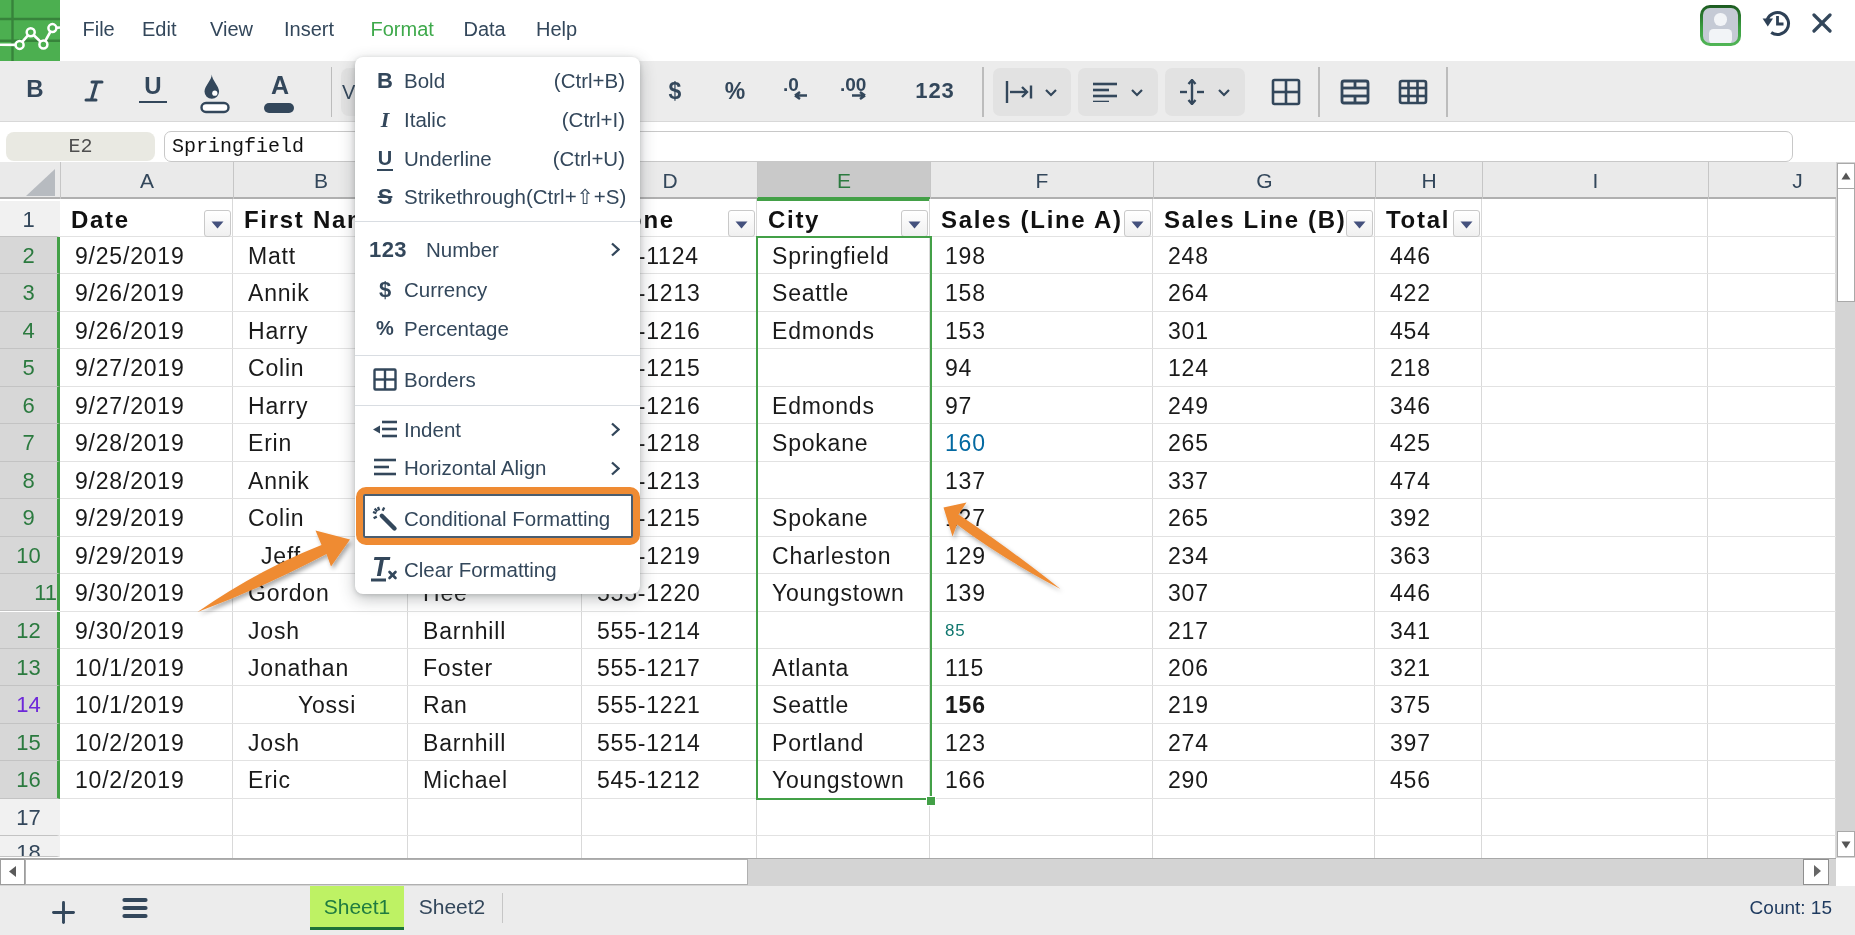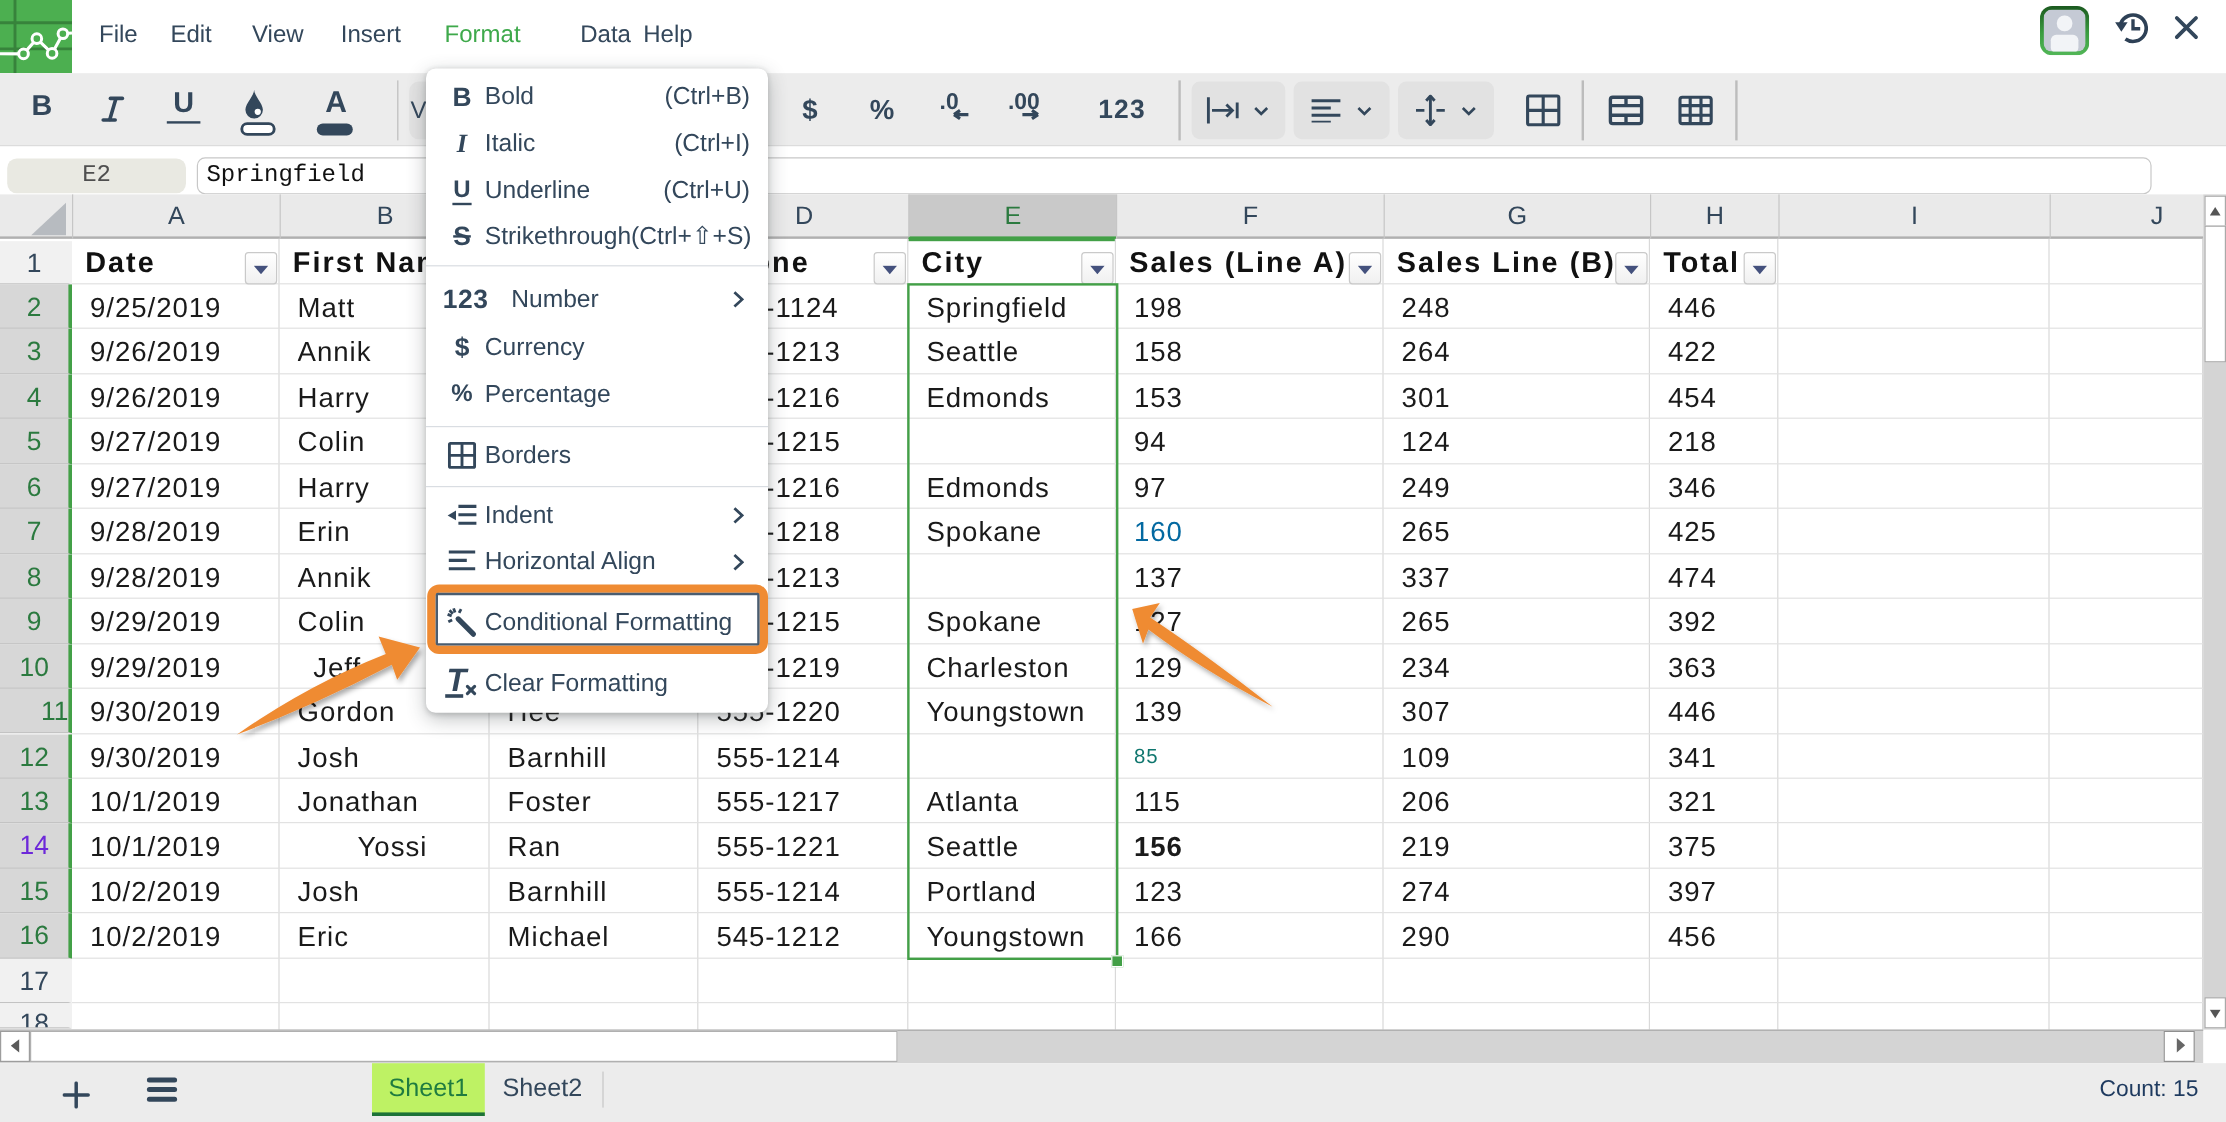--- a/index.html
+++ b/index.html
@@ -22,21 +22,21 @@
         <circle cx="30.7" cy="32.2" r="4.0"></circle>
         <circle cx="43.4" cy="44.5" r="4.0"></circle>
         <circle cx="52.4" cy="28.1" r="4.0"></circle>
 </g>
     </svg>
 <div class="abs" style="left:82.5px;top:0;height:59px;line-height:59px;font-size:20px;color:#33475b;">File</div>
 <div class="abs" style="left:142px;top:0;height:59px;line-height:59px;font-size:20px;color:#33475b;">Edit</div>
 <div class="abs" style="left:210px;top:0;height:59px;line-height:59px;font-size:20px;color:#33475b;">View</div>
 <div class="abs" style="left:284px;top:0;height:59px;line-height:59px;font-size:20px;color:#33475b;">Insert</div>
 <div class="abs" style="left:370.5px;top:0;height:59px;line-height:59px;font-size:20px;color:#3ea94b;">Format</div>
-<div class="abs" style="left:463.5px;top:0;height:59px;line-height:59px;font-size:20px;color:#33475b;margin-left:20px;">Data</div>
+<div class="abs" style="left:463.5px;top:0;height:59px;line-height:59px;font-size:20px;color:#33475b;">Data</div>
 <div class="abs" style="left:536px;top:0;height:59px;line-height:59px;font-size:20px;color:#33475b;">Help</div>
 <div class="abs" style="left:1700px;top:5px;width:41px;height:41px;border-radius:10px;border:3.5px solid transparent;background:linear-gradient(#c5cad5,#c5cad5) padding-box, linear-gradient(180deg,#1c5a20,#3a9d40 55%,#52b657) border-box;overflow:hidden;">
 <div class="abs" style="left:11px;top:5px;width:12.5px;height:12.5px;border-radius:50%;background:#f2f4f7;"></div>
 <div class="abs" style="left:5.5px;top:20.5px;width:23px;height:15px;border-radius:4.5px;background:#f2f4f7;"></div>
     </div>
 <svg class="abs" style="left:1762px;top:8px;" width="31" height="31" viewBox="0 0 31 31">
 <g fill="none" stroke="#2e4156" stroke-width="3">
 <path d="M 5.2,11.7 A 11,11 0 1 1 9.2,24.5"></path>
 <polyline points="15.5,8 15.5,16 21.5,16" stroke-width="2.8"></polyline>
 </g>
@@ -327,21 +327,21 @@
 <div class="abs" style="left:597px;top:574.05px;width:158px;height:37.6px;font-size:23px;color:#1a1a1a;letter-spacing:0.8px;line-height:38px;white-space:nowrap;overflow:hidden;">555-1220</div>
 <div class="abs" style="left:772px;top:574.05px;width:156px;height:37.6px;font-size:23px;color:#1a1a1a;letter-spacing:0.8px;line-height:38px;white-space:nowrap;overflow:hidden;">Youngstown</div>
 <div class="abs" style="left:945px;top:574.05px;width:206px;height:37.6px;font-size:23px;color:#1a1a1a;letter-spacing:0.8px;line-height:38px;white-space:nowrap;overflow:hidden;">139</div>
 <div class="abs" style="left:1168px;top:574.05px;width:205px;height:37.6px;font-size:23px;color:#1a1a1a;letter-spacing:0.8px;line-height:38px;white-space:nowrap;overflow:hidden;">307</div>
 <div class="abs" style="left:1390px;top:574.05px;width:90px;height:37.6px;font-size:23px;color:#1a1a1a;letter-spacing:0.8px;line-height:38px;white-space:nowrap;overflow:hidden;">446</div>
 <div class="abs" style="left:75px;top:611.5px;width:156px;height:37.6px;font-size:23px;color:#1a1a1a;letter-spacing:0.8px;line-height:38px;white-space:nowrap;overflow:hidden;">9/30/2019</div>
 <div class="abs" style="left:248px;top:611.5px;width:158px;height:37.6px;font-size:23px;color:#1a1a1a;letter-spacing:0.8px;line-height:38px;white-space:nowrap;overflow:hidden;">Josh</div>
 <div class="abs" style="left:423px;top:611.5px;width:157px;height:37.6px;font-size:23px;color:#1a1a1a;letter-spacing:0.8px;line-height:38px;white-space:nowrap;overflow:hidden;">Barnhill</div>
 <div class="abs" style="left:597px;top:611.5px;width:158px;height:37.6px;font-size:23px;color:#1a1a1a;letter-spacing:0.8px;line-height:38px;white-space:nowrap;overflow:hidden;">555-1214</div>
 <div class="abs" style="left:945px;top:611.5px;width:206px;height:37.6px;font-size:17px;color:#0f766e;letter-spacing:0.8px;line-height:38px;white-space:nowrap;overflow:hidden;">85</div>
-<div class="abs" style="left:1168px;top:611.5px;width:205px;height:37.6px;font-size:23px;color:#1a1a1a;letter-spacing:0.8px;line-height:38px;white-space:nowrap;overflow:hidden;">109</div>
+<div class="abs" style="left:1168px;top:611.5px;width:205px;height:37.6px;font-size:23px;color:#1a1a1a;letter-spacing:0.8px;line-height:38px;white-space:nowrap;overflow:hidden;">217</div>
 <div class="abs" style="left:1390px;top:611.5px;width:90px;height:37.6px;font-size:23px;color:#1a1a1a;letter-spacing:0.8px;line-height:38px;white-space:nowrap;overflow:hidden;">341</div>
 <div class="abs" style="left:75px;top:648.95px;width:156px;height:37.6px;font-size:23px;color:#1a1a1a;letter-spacing:0.8px;line-height:38px;white-space:nowrap;overflow:hidden;">10/1/2019</div>
 <div class="abs" style="left:248px;top:648.95px;width:158px;height:37.6px;font-size:23px;color:#1a1a1a;letter-spacing:0.8px;line-height:38px;white-space:nowrap;overflow:hidden;">Jonathan</div>
 <div class="abs" style="left:423px;top:648.95px;width:157px;height:37.6px;font-size:23px;color:#1a1a1a;letter-spacing:0.8px;line-height:38px;white-space:nowrap;overflow:hidden;">Foster</div>
 <div class="abs" style="left:597px;top:648.95px;width:158px;height:37.6px;font-size:23px;color:#1a1a1a;letter-spacing:0.8px;line-height:38px;white-space:nowrap;overflow:hidden;">555-1217</div>
 <div class="abs" style="left:772px;top:648.95px;width:156px;height:37.6px;font-size:23px;color:#1a1a1a;letter-spacing:0.8px;line-height:38px;white-space:nowrap;overflow:hidden;">Atlanta</div>
 <div class="abs" style="left:945px;top:648.95px;width:206px;height:37.6px;font-size:23px;color:#1a1a1a;letter-spacing:0.8px;line-height:38px;white-space:nowrap;overflow:hidden;">115</div>
 <div class="abs" style="left:1168px;top:648.95px;width:205px;height:37.6px;font-size:23px;color:#1a1a1a;letter-spacing:0.8px;line-height:38px;white-space:nowrap;overflow:hidden;">206</div>
 <div class="abs" style="left:1390px;top:648.95px;width:90px;height:37.6px;font-size:23px;color:#1a1a1a;letter-spacing:0.8px;line-height:38px;white-space:nowrap;overflow:hidden;">321</div>
 <div class="abs" style="left:75px;top:686.4000000000001px;width:156px;height:37.6px;font-size:23px;color:#1a1a1a;letter-spacing:0.8px;line-height:38px;white-space:nowrap;overflow:hidden;">10/1/2019</div>

